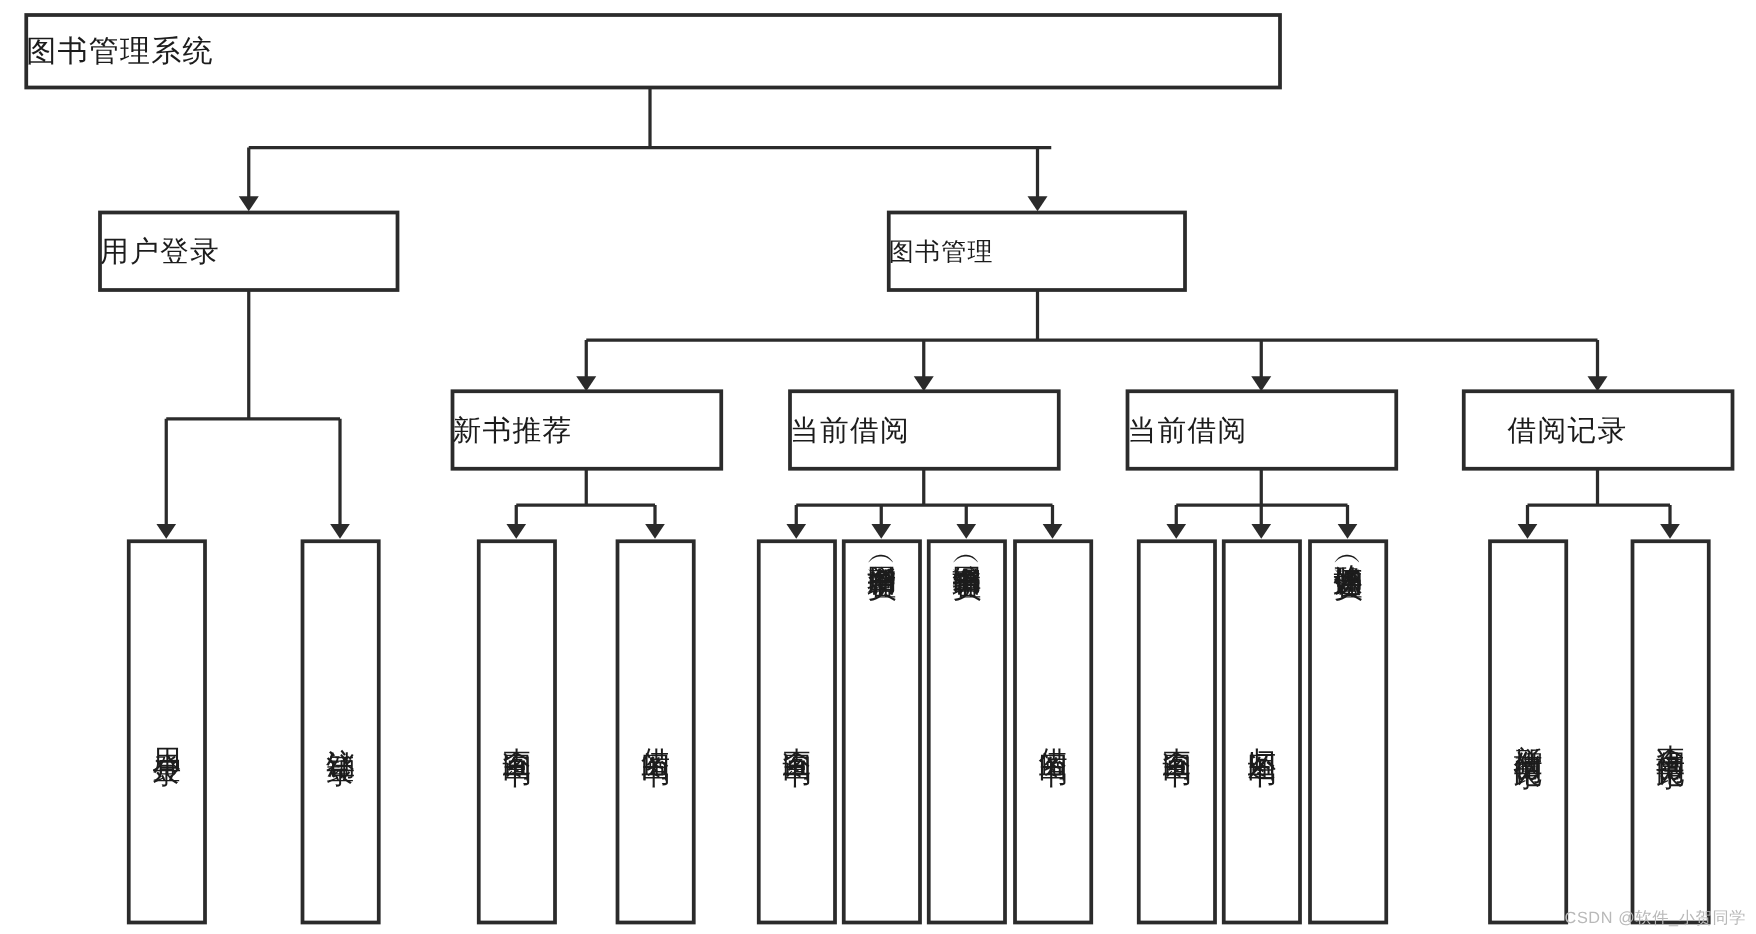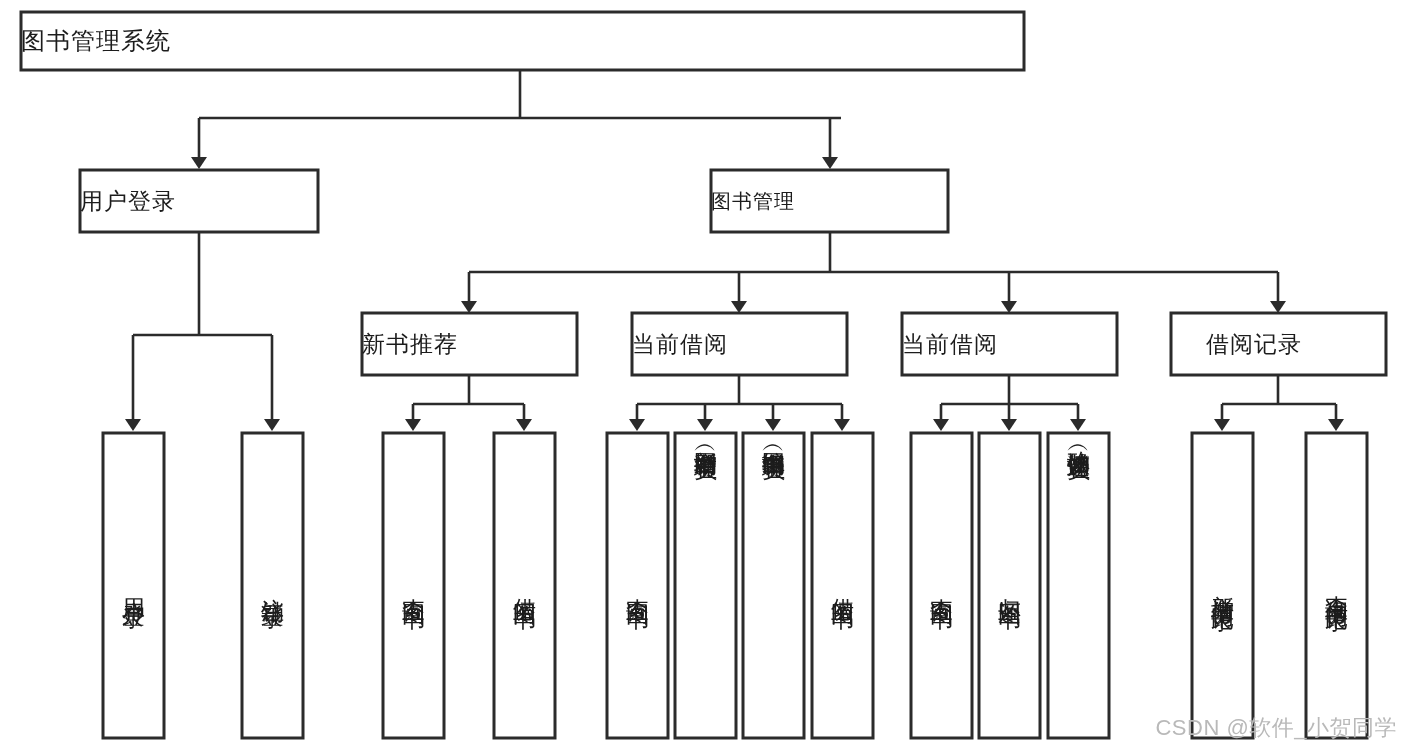--- a/index.html
+++ b/index.html
@@ -37,21 +37,21 @@
   }
   .arrow-head {
     fill: #2b2b2b;
     stroke: none;
   }
   .watermark {
     position: absolute;
     right: 8px;
     bottom: 4px;
     font-family: "Liberation Sans", "DejaVu Sans", sans-serif;
-    font-size: 22px;
+    font-size: 13px;
     color: #b9b9b9;
     white-space: nowrap;
     letter-spacing: 0.5px;
   }
   .vtext-wrap {
     position: absolute;
     display: flex;
     align-items: center;
     justify-content: center;
     pointer-events: none;

